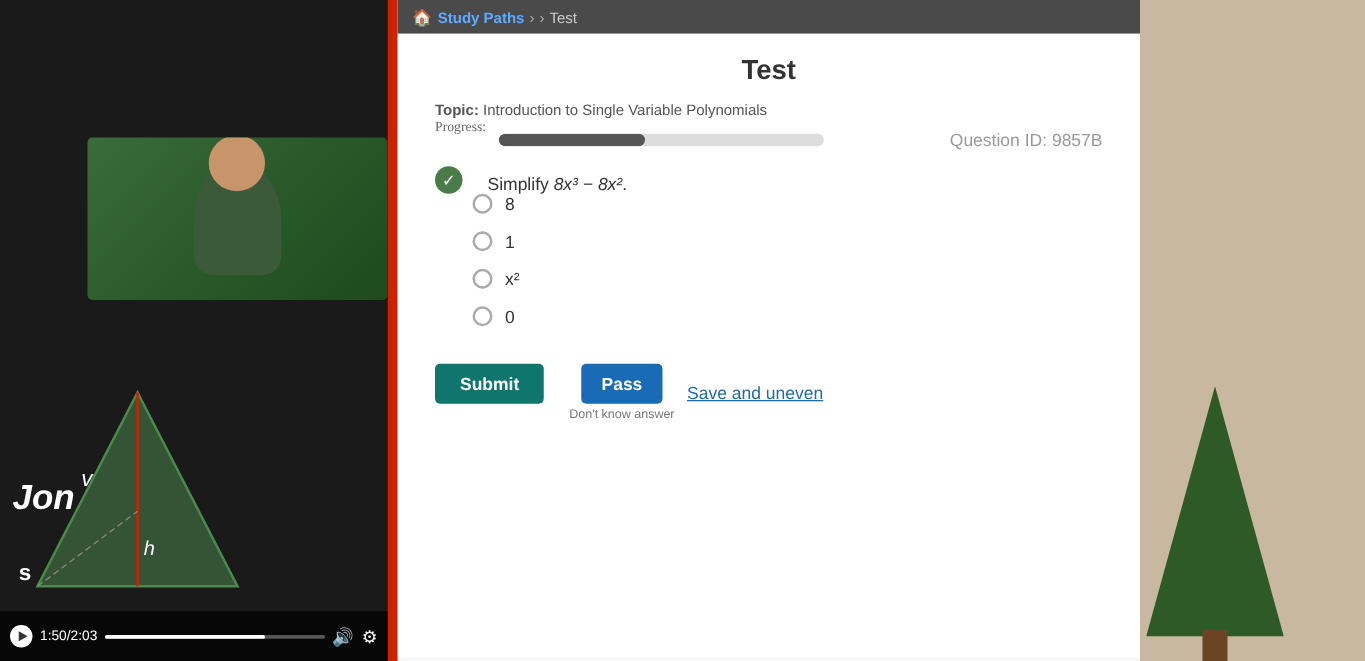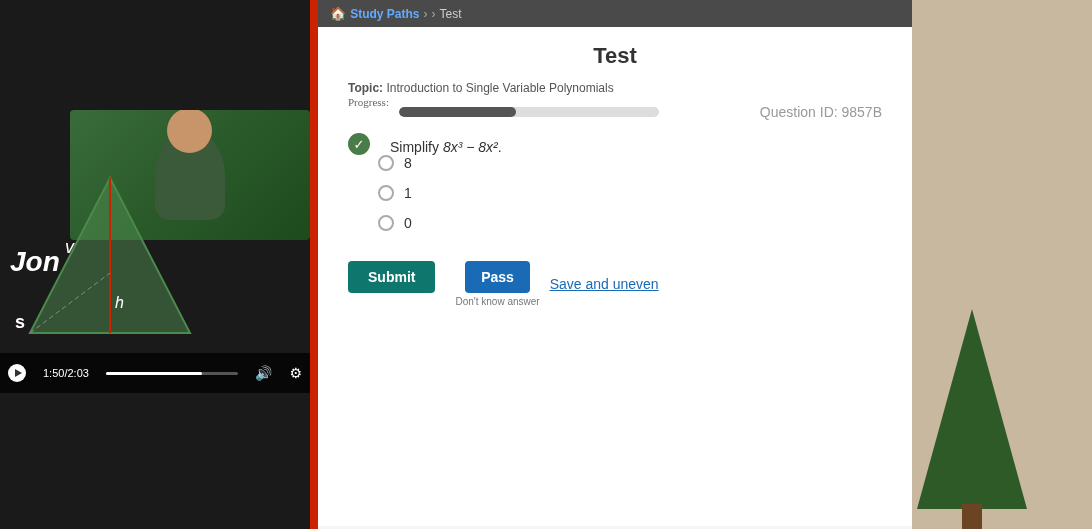--- a/index.html
+++ b/index.html
@@ -8,21 +8,21 @@
       height: 529px;
       overflow: hidden;
       font-family: Arial, sans-serif;
       background: #1a1a1a;
       display: flex;
     }
 
     
     .left-panel {
       width: 310px;
-      height: 393px;
+      height: 529px;
       background: #2a2a2a;
       position: relative;
       flex-shrink: 0;
     }
 
     .video-area {
       width: 100%;
       height: 100%;
       background: #1a1a1a;
       position: relative;
@@ -63,21 +63,21 @@
     .video-controls {
       position: absolute;
       bottom: 0;
       left: 0;
       right: 0;
       height: 40px;
       background: rgba(0,0,0,0.7);
       display: flex;
       align-items: center;
       padding: 0 8px;
-      gap: 17px;
+      gap: 6px;
     }
 
     .play-btn {
       width: 18px;
       height: 18px;
       background: white;
       border-radius: 50%;
       display: flex;
       align-items: center;
       justify-content: center;
@@ -461,20 +461,24 @@
       <label class="answer-option">
         <div class="radio-circle"></div>
         <span class="option-text">8</span>
       </label>
       <label class="answer-option">
         <div class="radio-circle"></div>
         <span class="option-text">1</span>
       </label>
       <label class="answer-option">
         <div class="radio-circle"></div>
+        <span class="option-text">x²</span>
+      </label>
+      <label class="answer-option">
+        <div class="radio-circle"></div>
         <span class="option-text">0</span>
       </label>
     </div>
 
     <div class="buttons-row">
       <button class="submit-btn">Submit</button>
       <div class="pass-container">
         <button class="pass-btn">Pass</button>
         <span class="dont-know">Don't know answer</span>
       </div>

